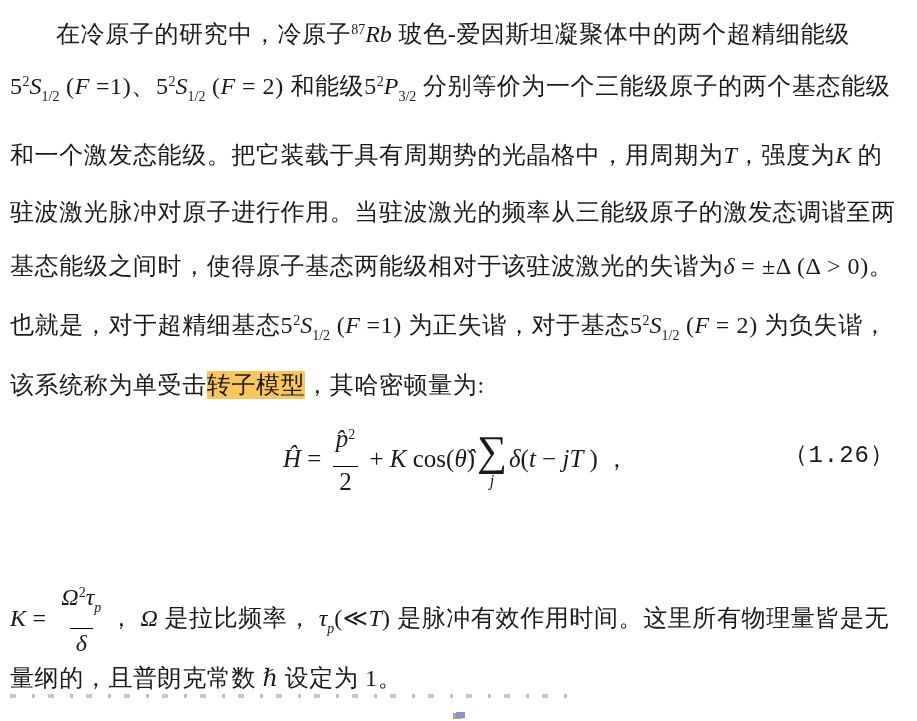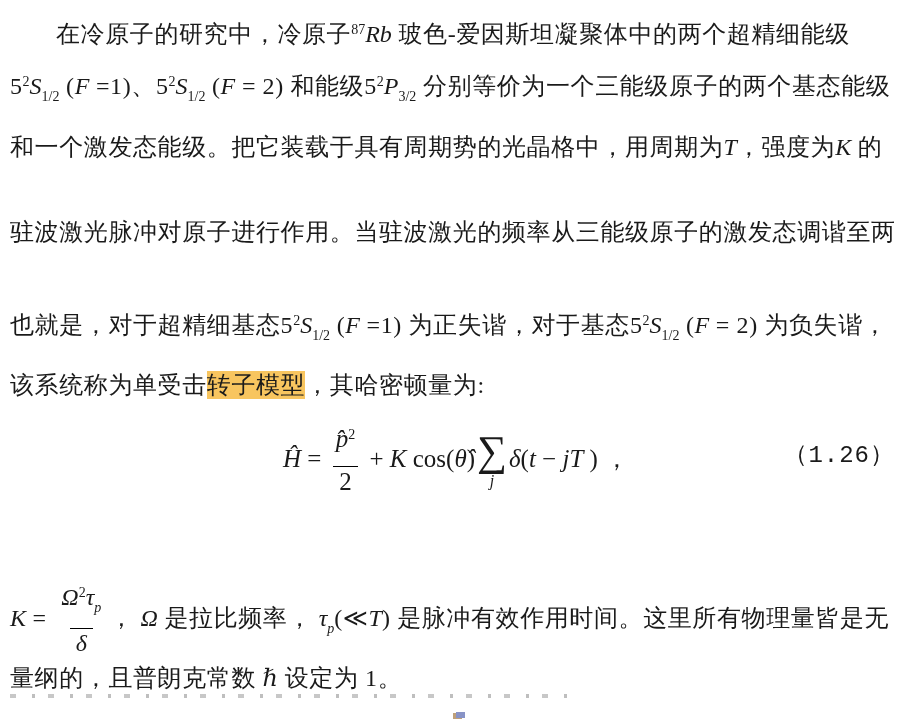--- a/index.html
+++ b/index.html
@@ -41,22 +41,22 @@
     display:flex;align-items:center;
     font-size:25px;white-space:pre;
   }
   .eq .inner{white-space:pre;}
   .eqnum{
     position:absolute;right:22px;top:24px;
     font-size:24px;letter-spacing:1px;font-family:Liberation Mono, monospace;
   }
   .l1{top:18px;}
   .l2{top:70px;}
-  .l3{top:131px;}
-  .l4{top:216px;}
+  .l3{top:139px;}
+  .l4{top:196px;}
   .l5{top:250px;}
   .l6{top:309px;}
   .l7{top:369px;}
   .l8{top:513px;}
   .l9{top:584px;}
   .l10{top:662px;}
   .cutoff{
     position:absolute;left:10px;top:694px;width:562px;height:4px;
     background:repeating-linear-gradient(90deg,#9a9a9a 0 6px,transparent 6px 22px,#8a8a8a 22px 25px,transparent 25px 38px);
     opacity:0.55;
@@ -70,20 +70,21 @@
 </style>
 </head>
 <body>
 
 <div class="page">
 
   <div class="line l1 indent"><span class="">在冷原子的研究中，冷原子</span><span class="sup">87</span><span class="mi">Rb</span><span class=""> 玻色-爱因斯坦凝聚体中的两个超精细能级</span></div>
   <div class="line l2"><span class="">5</span><span class="sup">2</span><span class="mi">S</span><span class="sub">1/2</span><span class=""> (</span><span class="mi">F</span><span class=""> =1)、5</span><span class="sup">2</span><span class="mi">S</span><span class="sub">1/2</span><span class=""> (</span><span class="mi">F</span><span class=""> = 2) 和能级5</span><span class="sup">2</span><span class="mi">P</span><span class="sub">3/2</span><span class=""> 分别等价为一个三能级原子的两个基态能级</span></div>
   <div class="line l3"><span class="">和一个激发态能级。把它装载于具有周期势的光晶格中，用周期为</span><span class="mi">T</span><span class="">，强度为</span><span class="mi">K</span><span class=""> 的</span></div>
   <div class="line l4"><span class="">驻波激光脉冲对原子进行作用。当驻波激光的频率从三能级原子的激发态调谐至两</span></div>
+  <div class="line l5"><span class="">基态能级之间时，使得原子基态两能级相对于该驻波激光的失谐为</span><span class="mi">δ</span><span class=""> = ±Δ (Δ &gt; 0)。</span></div>
   <div class="line l6"><span class="">也就是，对于超精细基态5</span><span class="sup">2</span><span class="mi">S</span><span class="sub">1/2</span><span class=""> (</span><span class="mi">F</span><span class=""> =1) 为正失谐，对于基态5</span><span class="sup">2</span><span class="mi">S</span><span class="sub">1/2</span><span class=""> (</span><span class="mi">F</span><span class=""> = 2) 为负失谐，</span></div>
   <div class="line l7"><span class="">该系统称为单受击</span><span class="hl" style="background: rgb(248, 197, 95);">转子模型</span><span class="">，其哈密顿量为:</span></div>
 
   <div class="eqrow">
     <div class="eq">
       <span class="inner"><span class="mi">Ĥ</span><span class=""> = </span><span class="frac"><span class="num"><span class="mi">p̂</span><span class="sup">2</span></span><span class="den"><span class="">2</span></span></span><span class=""> + </span><span class="mi">K</span><span class=""> cos(</span><span class="mi">θ̂</span><span class="">)</span><span class="sum"><span class="op">∑</span><span class="ssub">j</span></span><span class="mi">δ</span><span class="">(</span><span class="mi">t</span><span class=""> − </span><span class="mi">jT</span><span class=""> ) ，</span></span>
     </div>
     <span class="eqnum">（1.26）</span>
   </div>
 

